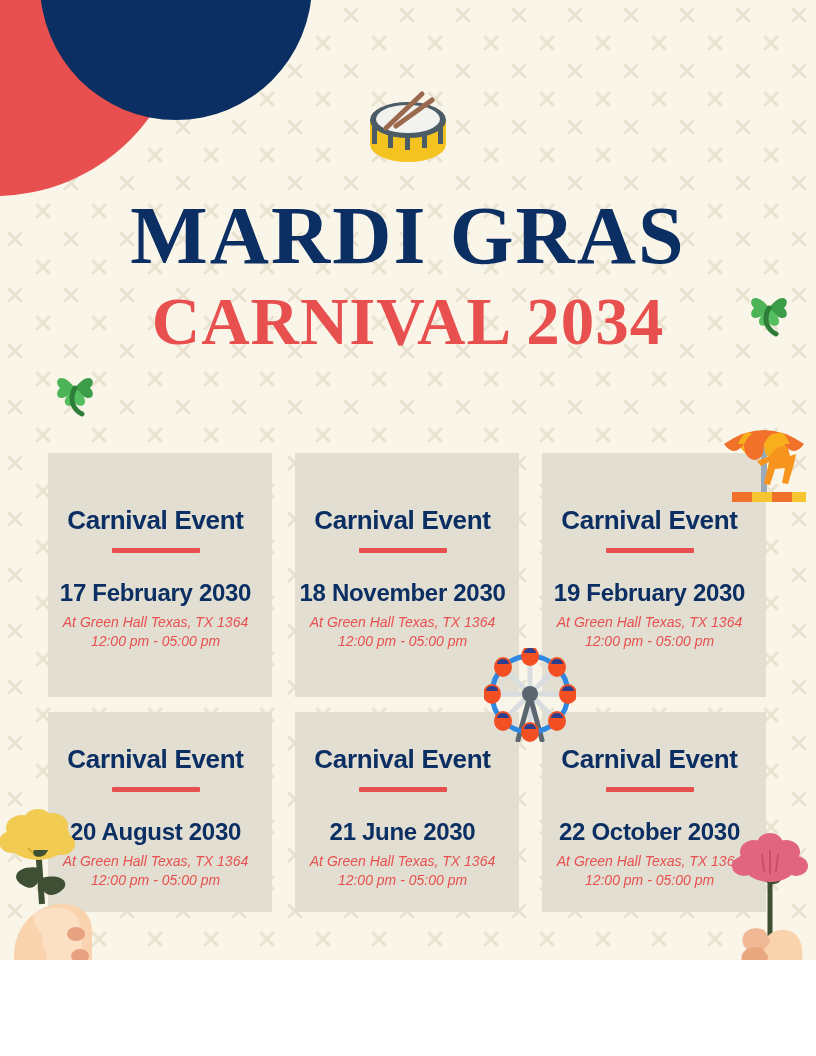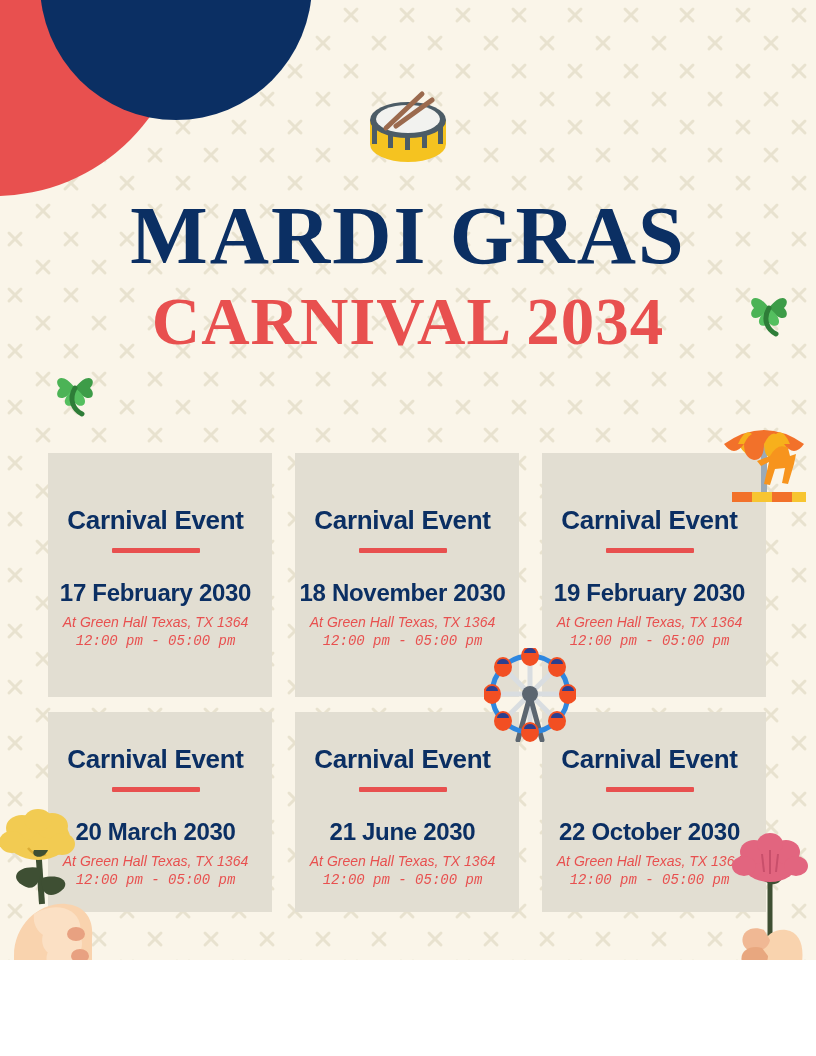--- a/index.html
+++ b/index.html
@@ -120,21 +120,21 @@
   }
   .card-venue {
     font-family: "Liberation Sans", sans-serif;
     font-style: italic;
     font-size: 14px;
     color: #e8504f;
     margin: 7px 0 0 0;
     white-space: nowrap;
   }
   .card-time {
-    font-family: Liberation Mono, monospace;
+    font-family: Liberation Sans, sans-serif;
     font-style: italic;
     font-size: 14px;
     color: #e8504f;
     margin: 3px 0 0 0;
     white-space: nowrap;
   }
   
   #footer {
     position: absolute;
     left: 0;
@@ -213,21 +213,21 @@
       <p class="card-title">Carnival Event</p>
       <div class="card-rule"></div>
       <p class="card-date">19 February 2030</p>
       <p class="card-venue">At Green Hall Texas, TX 1364</p>
       <p class="card-time">12:00 pm - 05:00 pm</p>
     </div>
 
     <div class="event-card row2">
       <p class="card-title">Carnival Event</p>
       <div class="card-rule"></div>
-      <p class="card-date">20 March 2030</p>
+      <p class="card-date">20 August 2030</p>
       <p class="card-venue">At Green Hall Texas, TX 1364</p>
       <p class="card-time">12:00 pm - 05:00 pm</p>
     </div>
 
     <div class="event-card row2">
       <p class="card-title">Carnival Event</p>
       <div class="card-rule"></div>
       <p class="card-date">21 June 2030</p>
       <p class="card-venue">At Green Hall Texas, TX 1364</p>
       <p class="card-time">12:00 pm - 05:00 pm</p>

